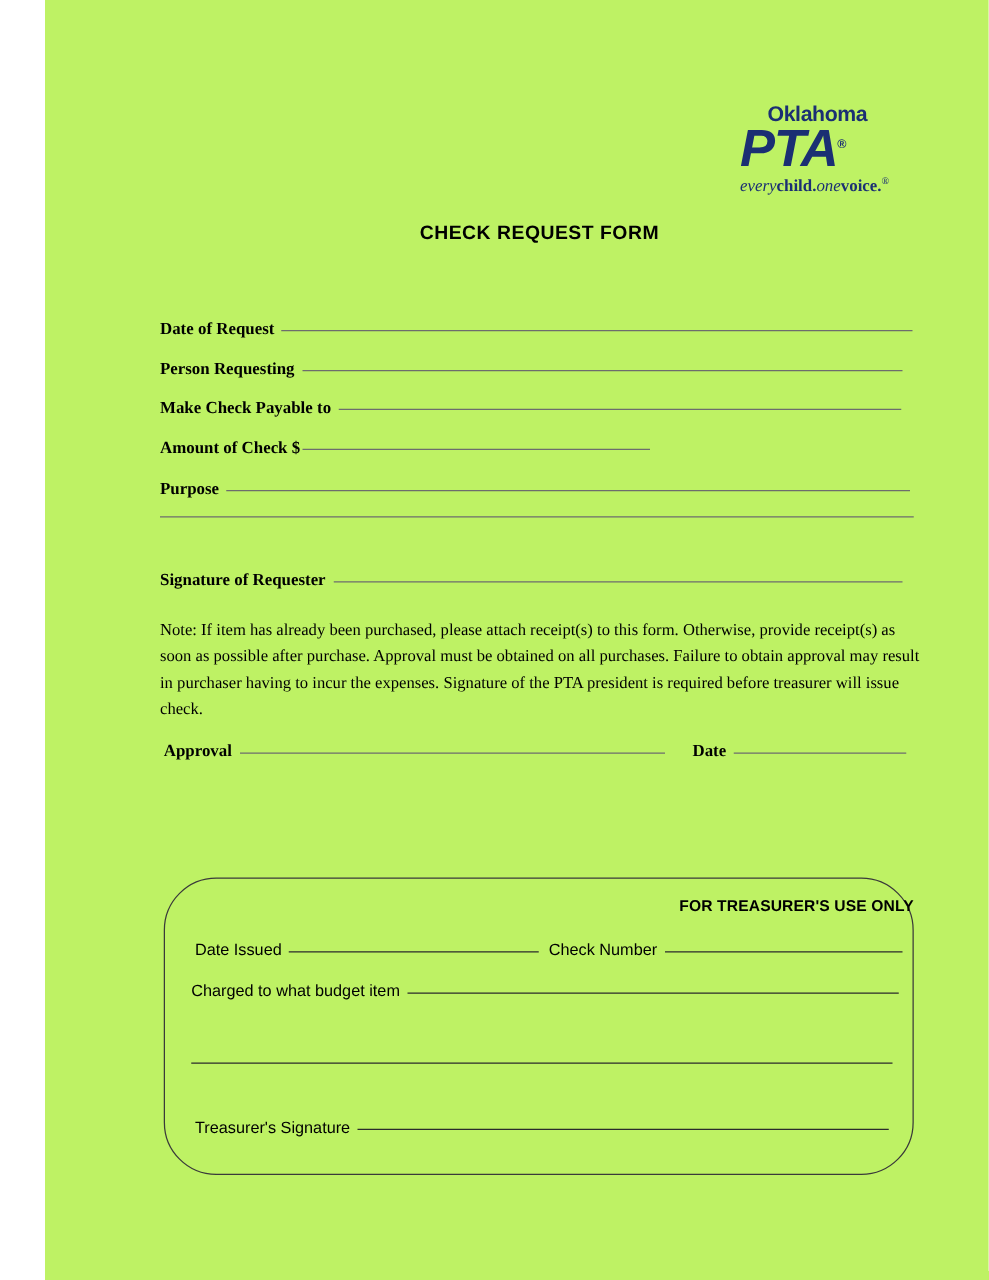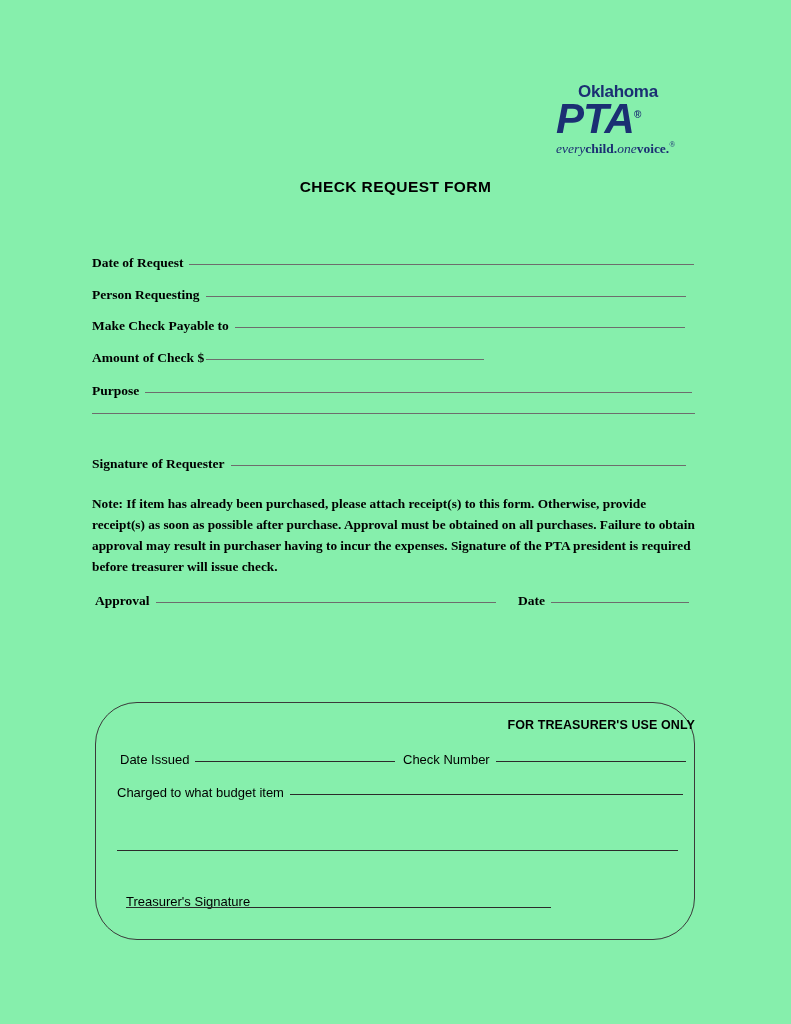--- a/index.html
+++ b/index.html
@@ -12,21 +12,22 @@
     height: 1024px;
     position: relative;
     font-family: "Liberation Serif", serif;
     color: #000000;
     overflow: hidden;
   }
 
   .page {
     position: absolute;
     inset: 0;
-    background: #86efac;
+    background: #bef264;
+    margin-left: 36px;
   }
 
   
   .logo {
     position: absolute;
     left: 556px;
     top: 83px;
     width: 150px;
     text-align: center;
     line-height: 1;
@@ -115,21 +116,21 @@
   }
   .rule.solo { margin-left: 0; }
 
   
   .note {
     position: absolute;
     left: 92px;
     top: 493px;
     width: 608px;
     font-family: "Liberation Serif", serif;
-    font-weight: bold;
+    font-weight: normal;
     font-size: 13.3px;
     line-height: 21px;
     text-align: left;
   }
 
   
   .treasurer-box {
     position: absolute;
     left: 95px;
     top: 702px;
@@ -246,18 +247,18 @@
   <div class="tre-field" style="left:117px; top:785px;">
     <span class="label">Charged to what budget item</span>
     <span class="tre-rule" style="width:393px;"></span>
   </div>
 
 
   <div class="tre-field" style="left:117px; top:852px;">
     <span class="tre-rule solo" style="width:561px;"></span>
   </div>
 
-  <div class="tre-field" style="left:120px; top:894px;flex-direction:column;">
+  <div class="tre-field" style="left:120px; top:894px;">
     <span class="label">Treasurer's Signature</span>
     <span class="tre-rule" style="width:425px;"></span>
   </div>
 
 </div>
 
 </body></html>

